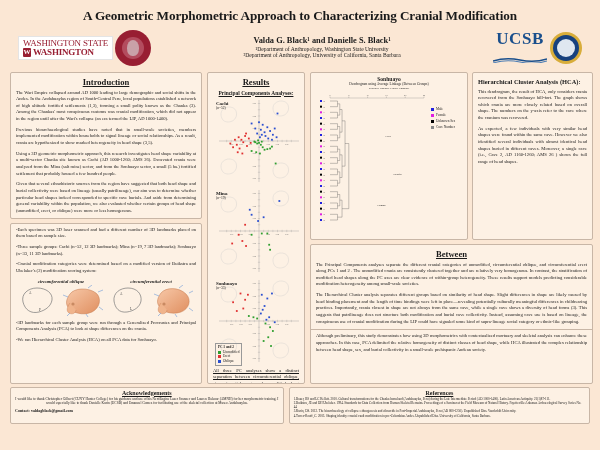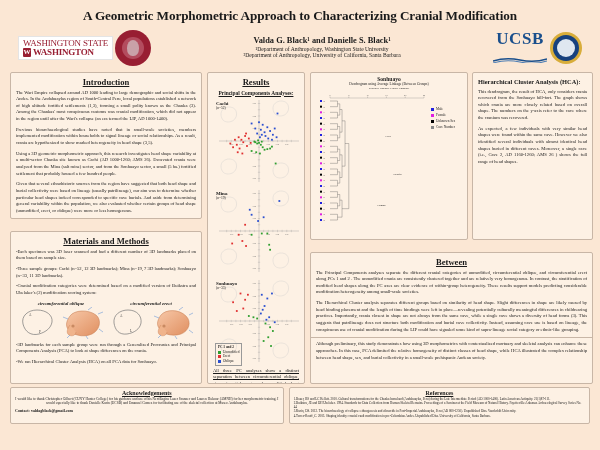--- a/index.html
+++ b/index.html
@@ -39,21 +39,21 @@
   .authors .aff{font-size:5.6px;}
   .ucsb{display:flex;align-items:center;gap:3px;text-align:center;}
   .ucsb-word{font-size:17px;font-weight:bold;color:#1a4f8c;letter-spacing:0.6px;font-family:"Liberation Serif",serif;position:relative;}
   .ucsb-wave{height:6px;width:54px;margin-top:-2px;}
   .ucsb-seal{width:32px;height:32px;border-radius:50%;background:#d8ad3a;display:flex;align-items:center;justify-content:center;}
   .ucsb-seal .s2{width:26px;height:26px;border-radius:50%;background:#17417e;display:flex;align-items:center;justify-content:center;}
   .ucsb-seal .s3{width:18px;height:18px;border-radius:50%;background:#dfe7f0;}
 
   
   .cols{display:flex;gap:5px;padding:0 4px;height:312px;}
-  .col{display:flex;flex-direction:column;gap:12px;}
+  .col{display:flex;flex-direction:column;gap:4px;}
   .col1{width:196px;}
   .col2{width:98px;}
   .col3{width:283px;}
   .panel{
     background:#fdf1e4;border:1px solid #c8b6a6;border-radius:2px;
     padding:3px 5px;box-sizing:border-box;overflow:hidden;
   }
   h2.sec{
     text-align:center;font-size:8.6px;font-weight:bold;margin:1px 0 3px 0;
     text-decoration:underline;
@@ -146,21 +146,20 @@
 
       <div class="panel" style="flex:0 0 auto;">
         <h2 class="sec">Introduction</h2>
         <p class="body">The Wari Empire collapsed around AD 1000 leading to large demographic and social shifts in the Andes. In the Andahuaylas region of South-Central Peru, local populations established a network of high altitude fortified settlements (1,3), forming a small polity known as the Chanka (3). Among the Chankas' most conspicuous customs was cranial modification, which did not appear in the region until after the Wari's collapse (an era termed the LIP, AD 1000-1400).</p>
         <p class="body">Previous bioarchaeological studies have noted that in small-scale societies, members implemented modification within households to signal lineage or social relationships. As a result, crania are hypothesized to show marked heterogeneity in head shape (3,5).</p>
         <p class="body">Using a 3D geometric morphometric approach, this research investigates head shape variability at a multi-sector Chanka site known as Cachi (AD 1000-1260; AMS 26). Excavated crania were analyzed from the Mina (salt mine) sector, and from the Sonhuayo sector, a small (5 ha.) fortified settlement that probably housed a few hundred people.</p>
         <p class="body">Given that several ethnohistoric sources from the region have suggested that both head shape and burial collectivity were based on lineage (usually patrilineage), our aim was to determine whether particular head shapes indeed corresponded to specific cave burials. And aside from determining general variability within the population, we also evaluated whether certain groups of head shape (unmodified, erect, or oblique) were more or less homogenous.</p>
       </div>
 
       <div class="panel" style="flex:1 1 auto;">
-        <h2 class="sec">Materials and Methods</h2>
         <p class="body">-Each specimen was 3D laser scanned and had a different number of 3D landmarks placed on them based on sample size.</p>
         <p class="body">-Three sample groups: Cachi (n=52, 12 3D landmarks); Mina (n=19, 7 3D landmarks); Sonhuayo (n=33, 11 3D landmarks).</p>
         <p class="body">-Cranial modification categories were determined based on a modified version of Buikstra and Ubelaker's (2) modification scoring system:</p>
 
         <div class="craniarow">
           <div class="craniablock">
             <div class="cranialabel">circumferential oblique</div>
             <div class="craniapair">
               <svg width="38" height="32" viewBox="0 0 38 32">
                 <path d="M4,17 C2,9 9,3 18,3 C27,3 34,8 33,15 C32,21 27,25 20,27 C12,29 6,25 4,17 Z" fill="none" stroke="#777" stroke-width="0.7"></path>

